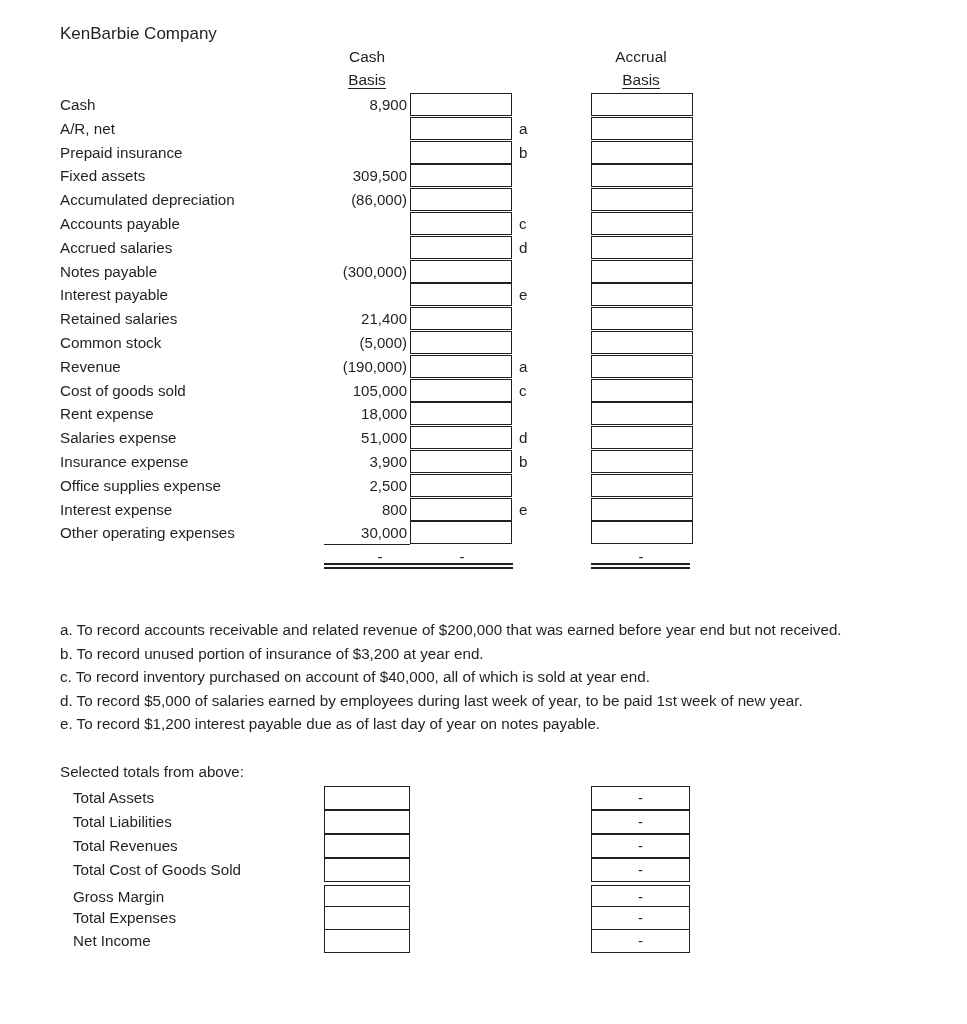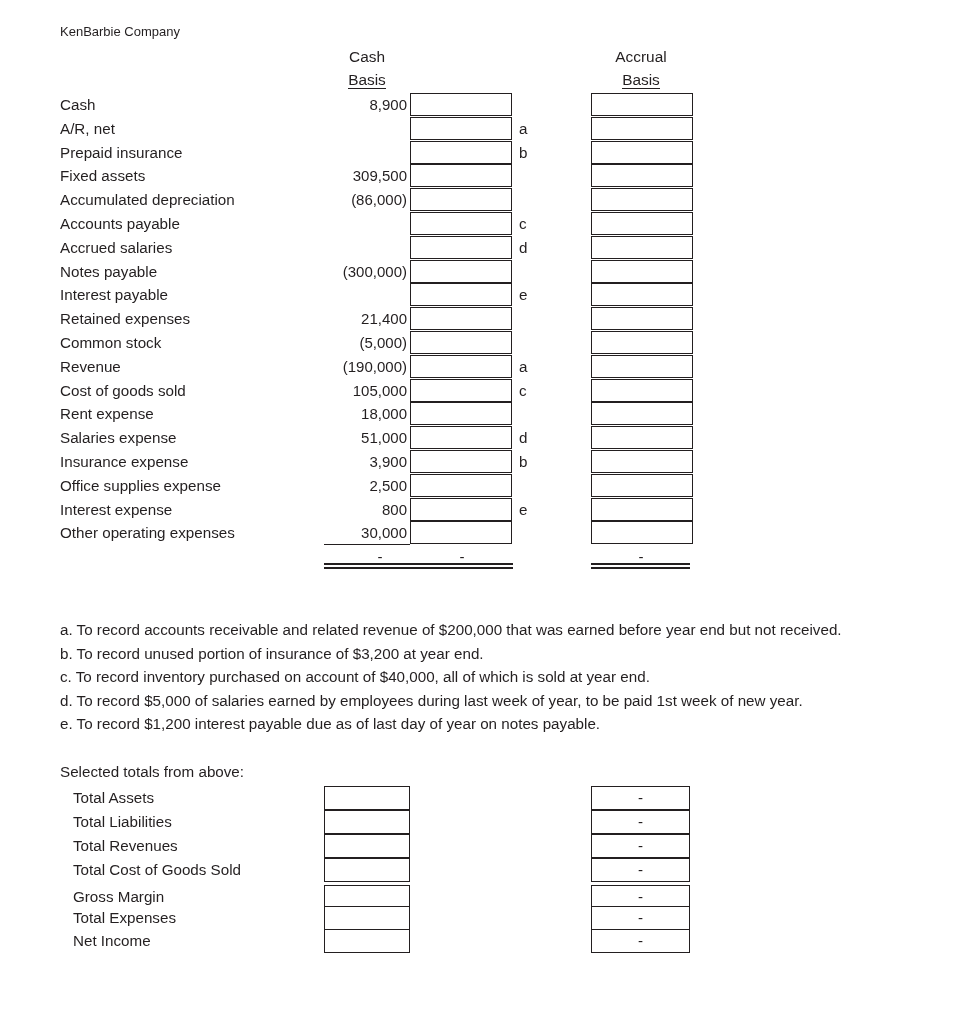--- a/index.html
+++ b/index.html
@@ -22,21 +22,21 @@
     font-size: 15.2px;
     line-height: 1;
     white-space: nowrap;
     color: #231f20;
   }
 
   
   #company-title {
     left: 60px;
     top: 25px;
-    font-size: 13px;
+    font-size: 17px;
   }
 
   
   .col-head {
     font-size: 15.4px;
     text-align: center;
     line-height: 1;
     white-space: nowrap;
   }
   .col-head .under {
@@ -243,21 +243,21 @@
     <div class="ws-row" style="top: 283.4px;">
       <div class="ws-label">Interest payable</div>
       <div class="ws-cash-num"></div>
       <div class="ws-box cash"></div>
       <div class="ws-letter">e</div>
       <div class="ws-box accrual">
         <span class="sel-box-val"></span>
       </div>
     </div>
     <div class="ws-row" style="top: 307.2px;">
-      <div class="ws-label">Retained expenses</div>
+      <div class="ws-label">Retained salaries</div>
       <div class="ws-cash-num">21,400</div>
       <div class="ws-box cash"></div>
       <div class="ws-letter"></div>
       <div class="ws-box accrual">
         <span class="sel-box-val"></span>
       </div>
     </div>
     <div class="ws-row" style="top: 331px;">
       <div class="ws-label">Common stock</div>
       <div class="ws-cash-num">(5,000)</div>

